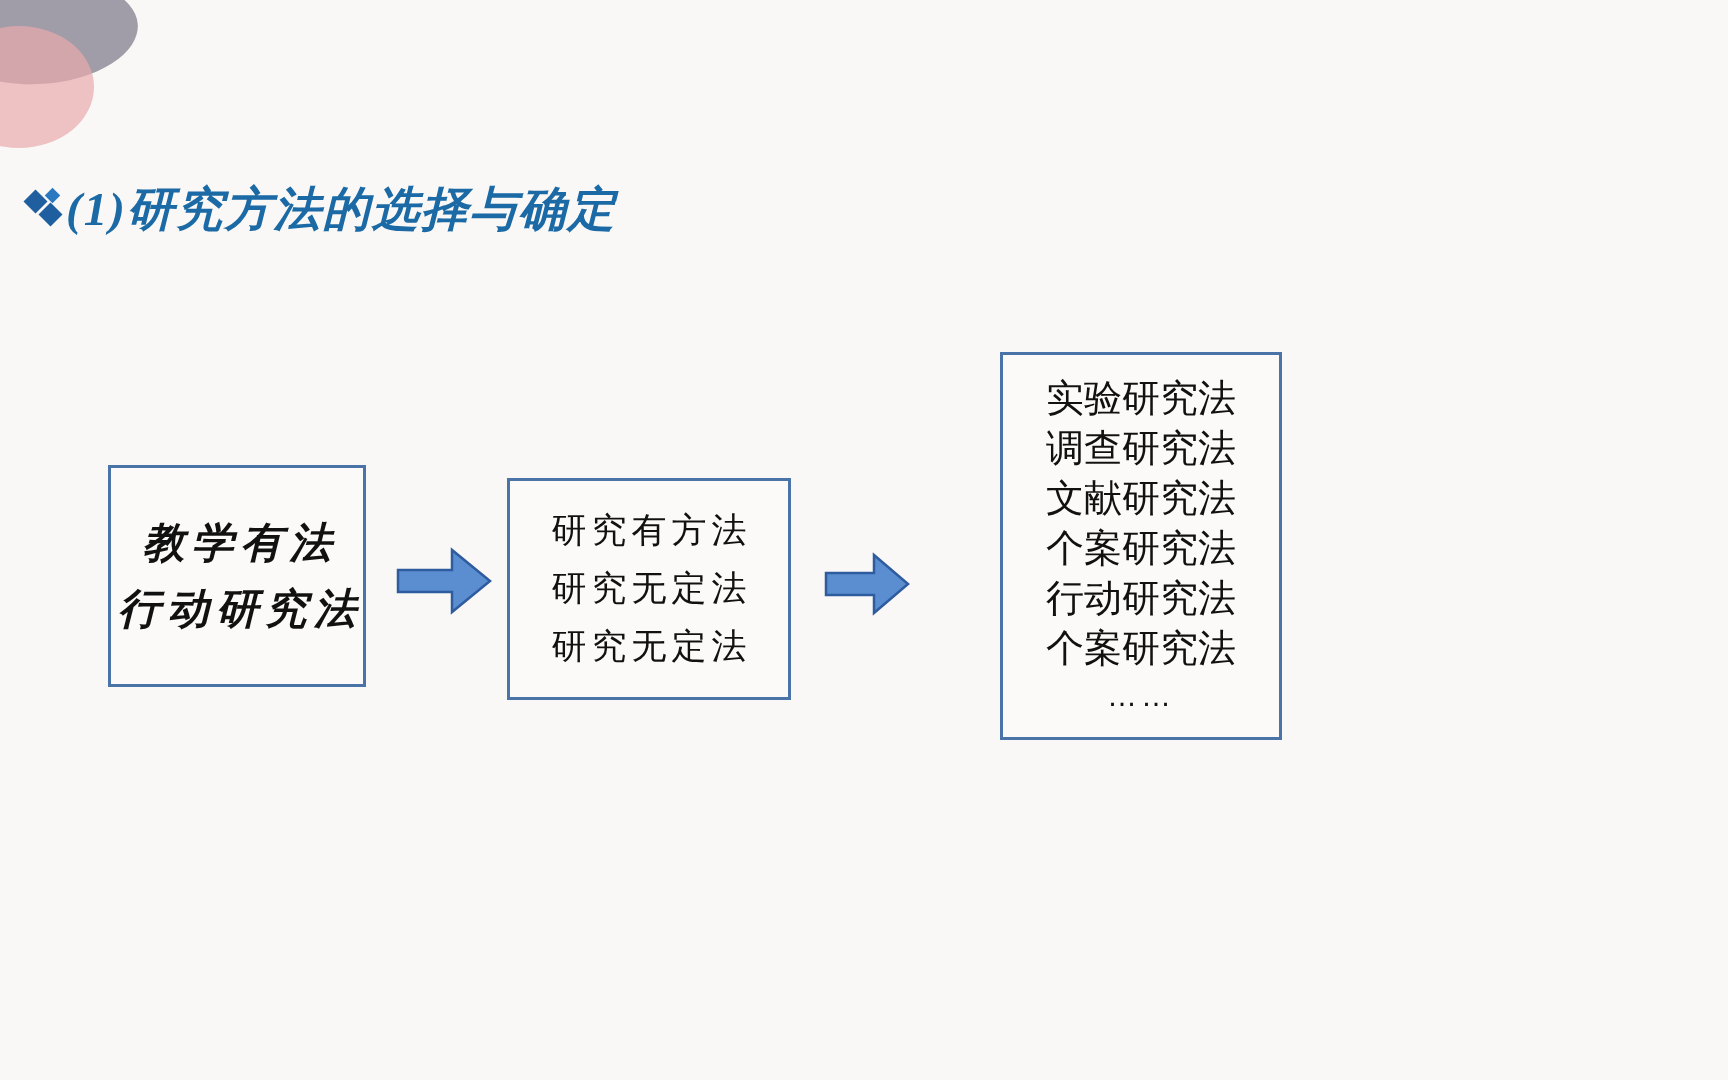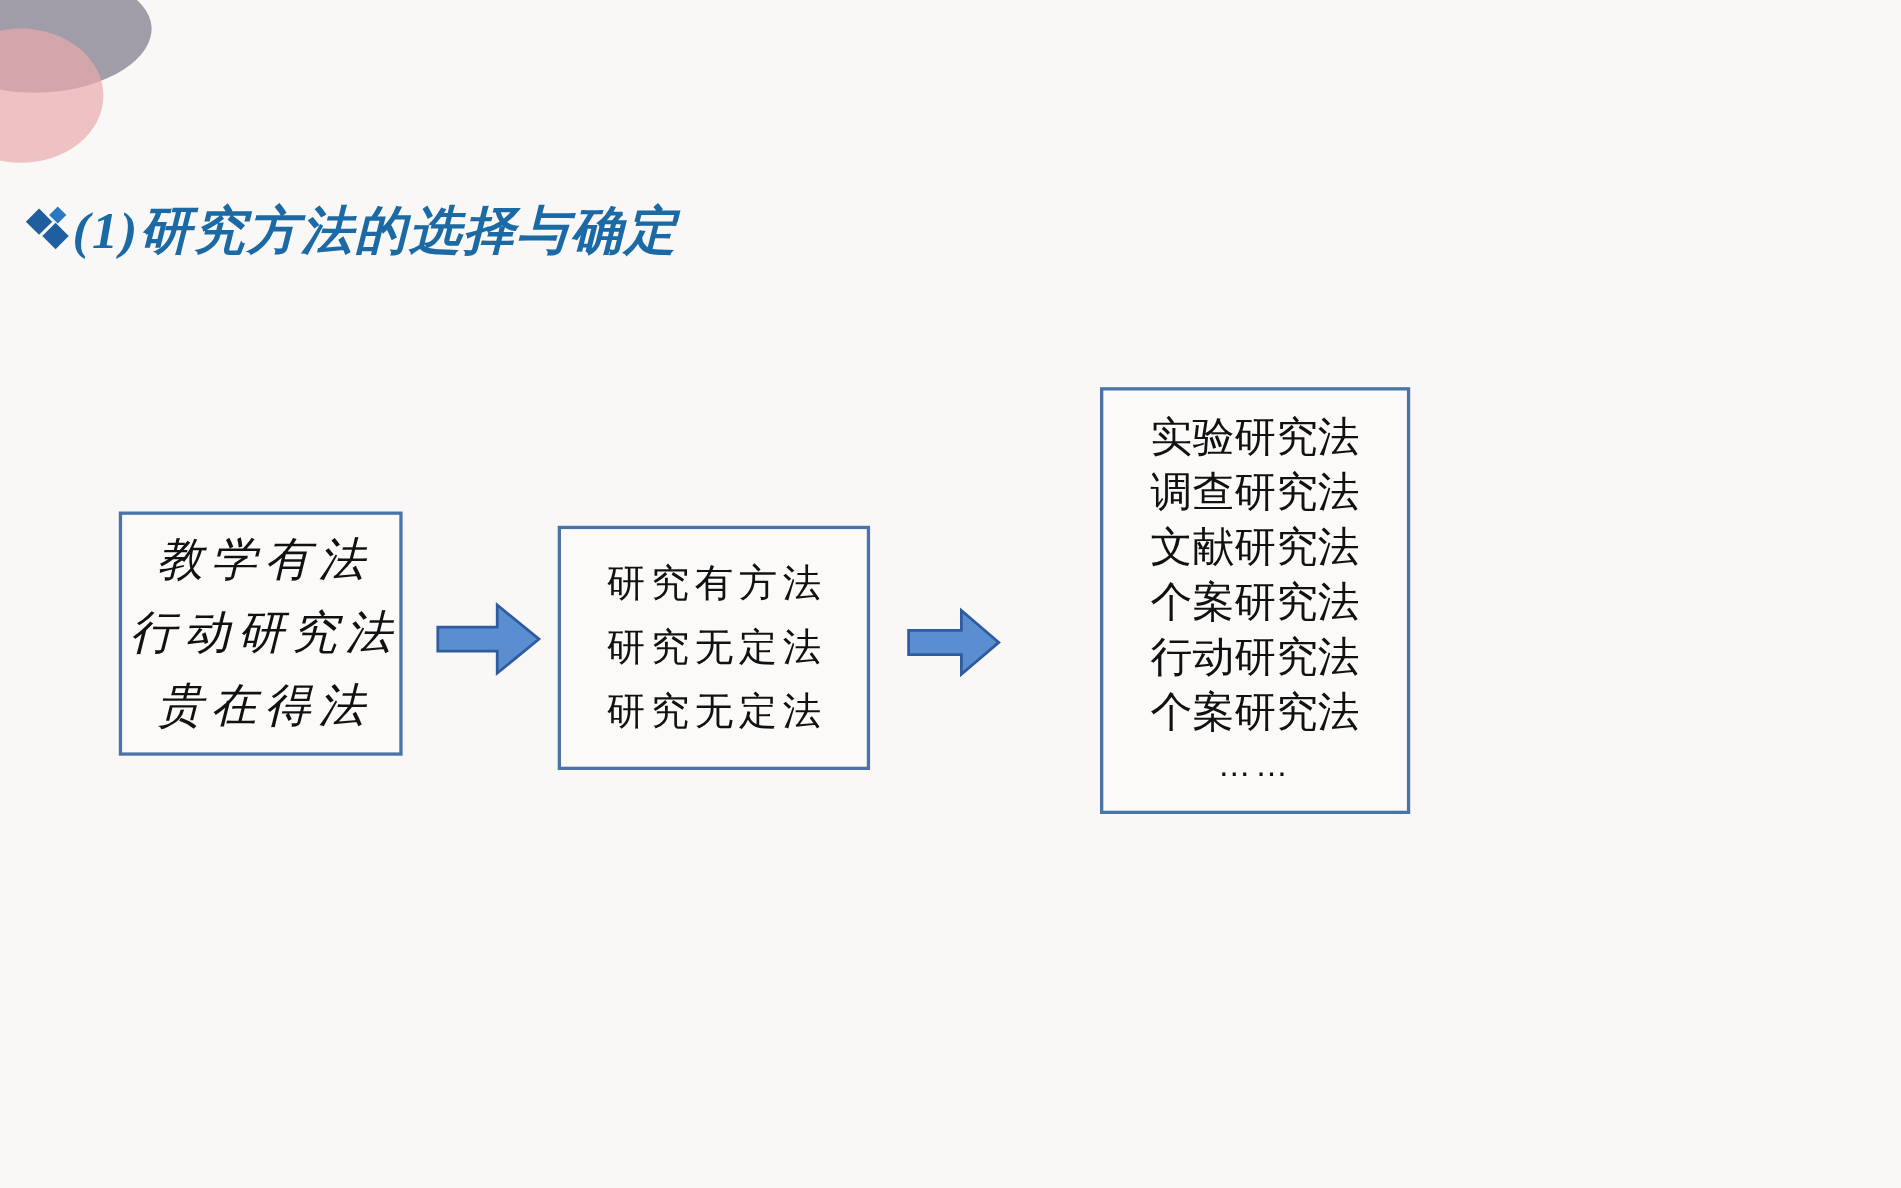--- a/index.html
+++ b/index.html
@@ -102,20 +102,21 @@
     white-space: nowrap;
     color: #111111;
   }
 
   
   #box-slogan-teaching {
     left: 108px;
     top: 465px;
     width: 258px;
     height: 222px;
+    font-weight: bold;
   }
   #box-slogan-teaching .line {
     font-family: "Liberation Serif", "DejaVu Serif", serif;
     font-style: italic;
     font-size: 42px;
     line-height: 66px;
     letter-spacing: 7px;
     text-indent: 7px;
   }
 
@@ -178,21 +179,20 @@
       <i class="d3"></i>
   </span>
   <span class="heading-text">(1)研究方法的选择与确定</span>
 </div>
 
 <div class="flow">
 
   <div class="box" id="box-slogan-teaching">
     <div class="line">教学有法</div>
     <div class="line">行动研究法</div>
-    <div class="line">贵在得法</div>
   </div>
 
   <div class="arrow" id="arrow-one">
     <svg viewBox="0 0 96 72" width="96" height="72" preserveAspectRatio="none" aria-hidden="true">
       <polygon points="2,25 56,25 56,5 94,36 56,67 56,47 2,47" fill="#5b8ed0" stroke="#2f5c9e" stroke-width="2.5" stroke-linejoin="miter"></polygon>
     </svg>
   </div>
 
   <div class="box" id="box-slogan-research">
     <div class="line">研究有方法</div>

